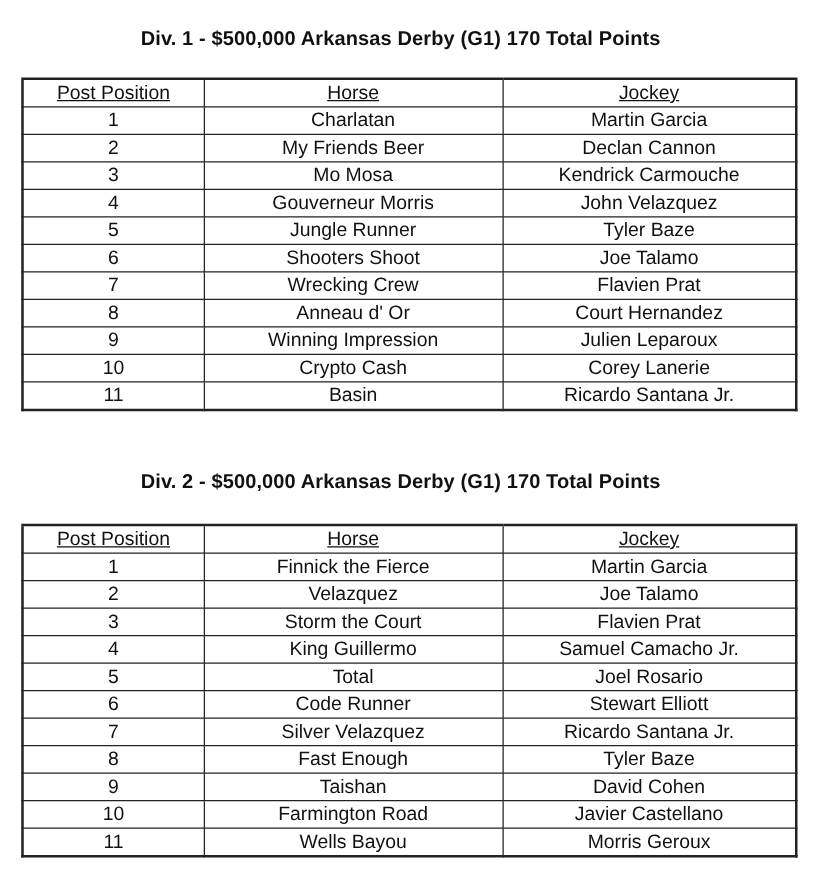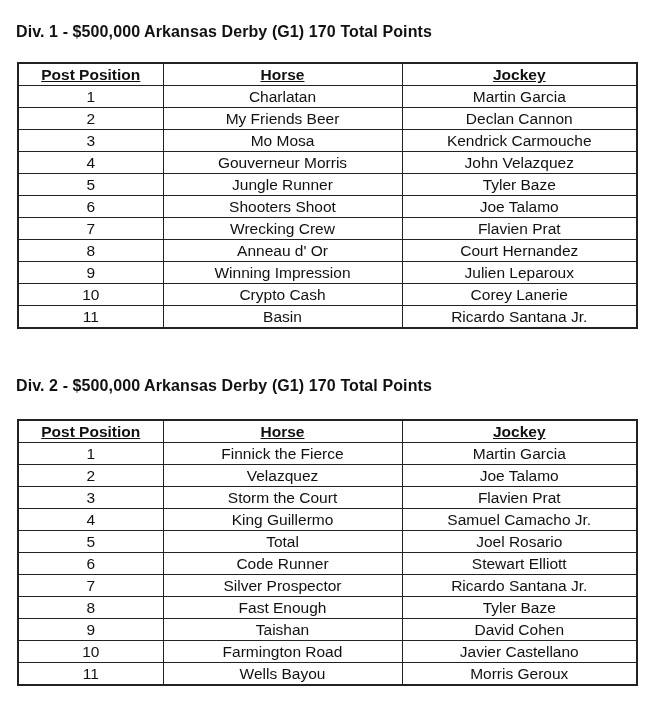--- a/index.html
+++ b/index.html
@@ -1,31 +1,31 @@
 <!DOCTYPE html>
 <html><head>
 <meta charset="utf-8">
 <style>
   html, body { margin: 0; padding: 0; background: #ffffff; }
   body { width: 653px; height: 708px; position: relative; overflow: hidden;
          font-family: "Liberation Sans", sans-serif; color: #111; }
-  .title { position: absolute; left: 16px; width: 637px; text-align: left;
+  .title { position: absolute; left: 2px; width: 637px; text-align: center;
            font-weight: bold; font-size: 16px; letter-spacing: 0.1px; }
   .t1 { top: 23px; }
   .t2 { top: 377px; }
   table { position: absolute; left: 17px; width: 619px; border-collapse: collapse;
           table-layout: fixed; }
   .tab1 { top: 62px; }
   .tab2 { top: 419px; }
   col.c1 { width: 145px; }
   col.c2 { width: 239px; }
   col.c3 { width: 235px; }
   th, td { border: 1.5px solid #222; text-align: center; padding: 0;
            height: 21px; font-size: 15.5px; line-height: 21px; white-space: nowrap; }
-  th { font-weight: bold; text-decoration: underline; margin-top: 12px; }
+  th { font-weight: normal; text-decoration: underline; margin-top: 12px; }
   tr:first-child th { border-top-width: 2px; }
   table { border: 2px solid #222; }
 </style>
 </head>
 <body>
 
 <div class="title t1">Div. 1 - $500,000 Arkansas Derby (G1) 170 Total Points</div>
 <table class="tab1">
   <colgroup>
       <col class="c1">
@@ -138,21 +138,21 @@
         <td>Total</td>
         <td>Joel Rosario</td>
       </tr>
       <tr>
         <td>6</td>
         <td>Code Runner</td>
         <td>Stewart Elliott</td>
       </tr>
       <tr>
         <td>7</td>
-        <td>Silver Prospector</td>
+        <td>Silver Velazquez</td>
         <td>Ricardo Santana Jr.</td>
       </tr>
       <tr>
         <td>8</td>
         <td>Fast Enough</td>
         <td>Tyler Baze</td>
       </tr>
       <tr>
         <td>9</td>
         <td>Taishan</td>

